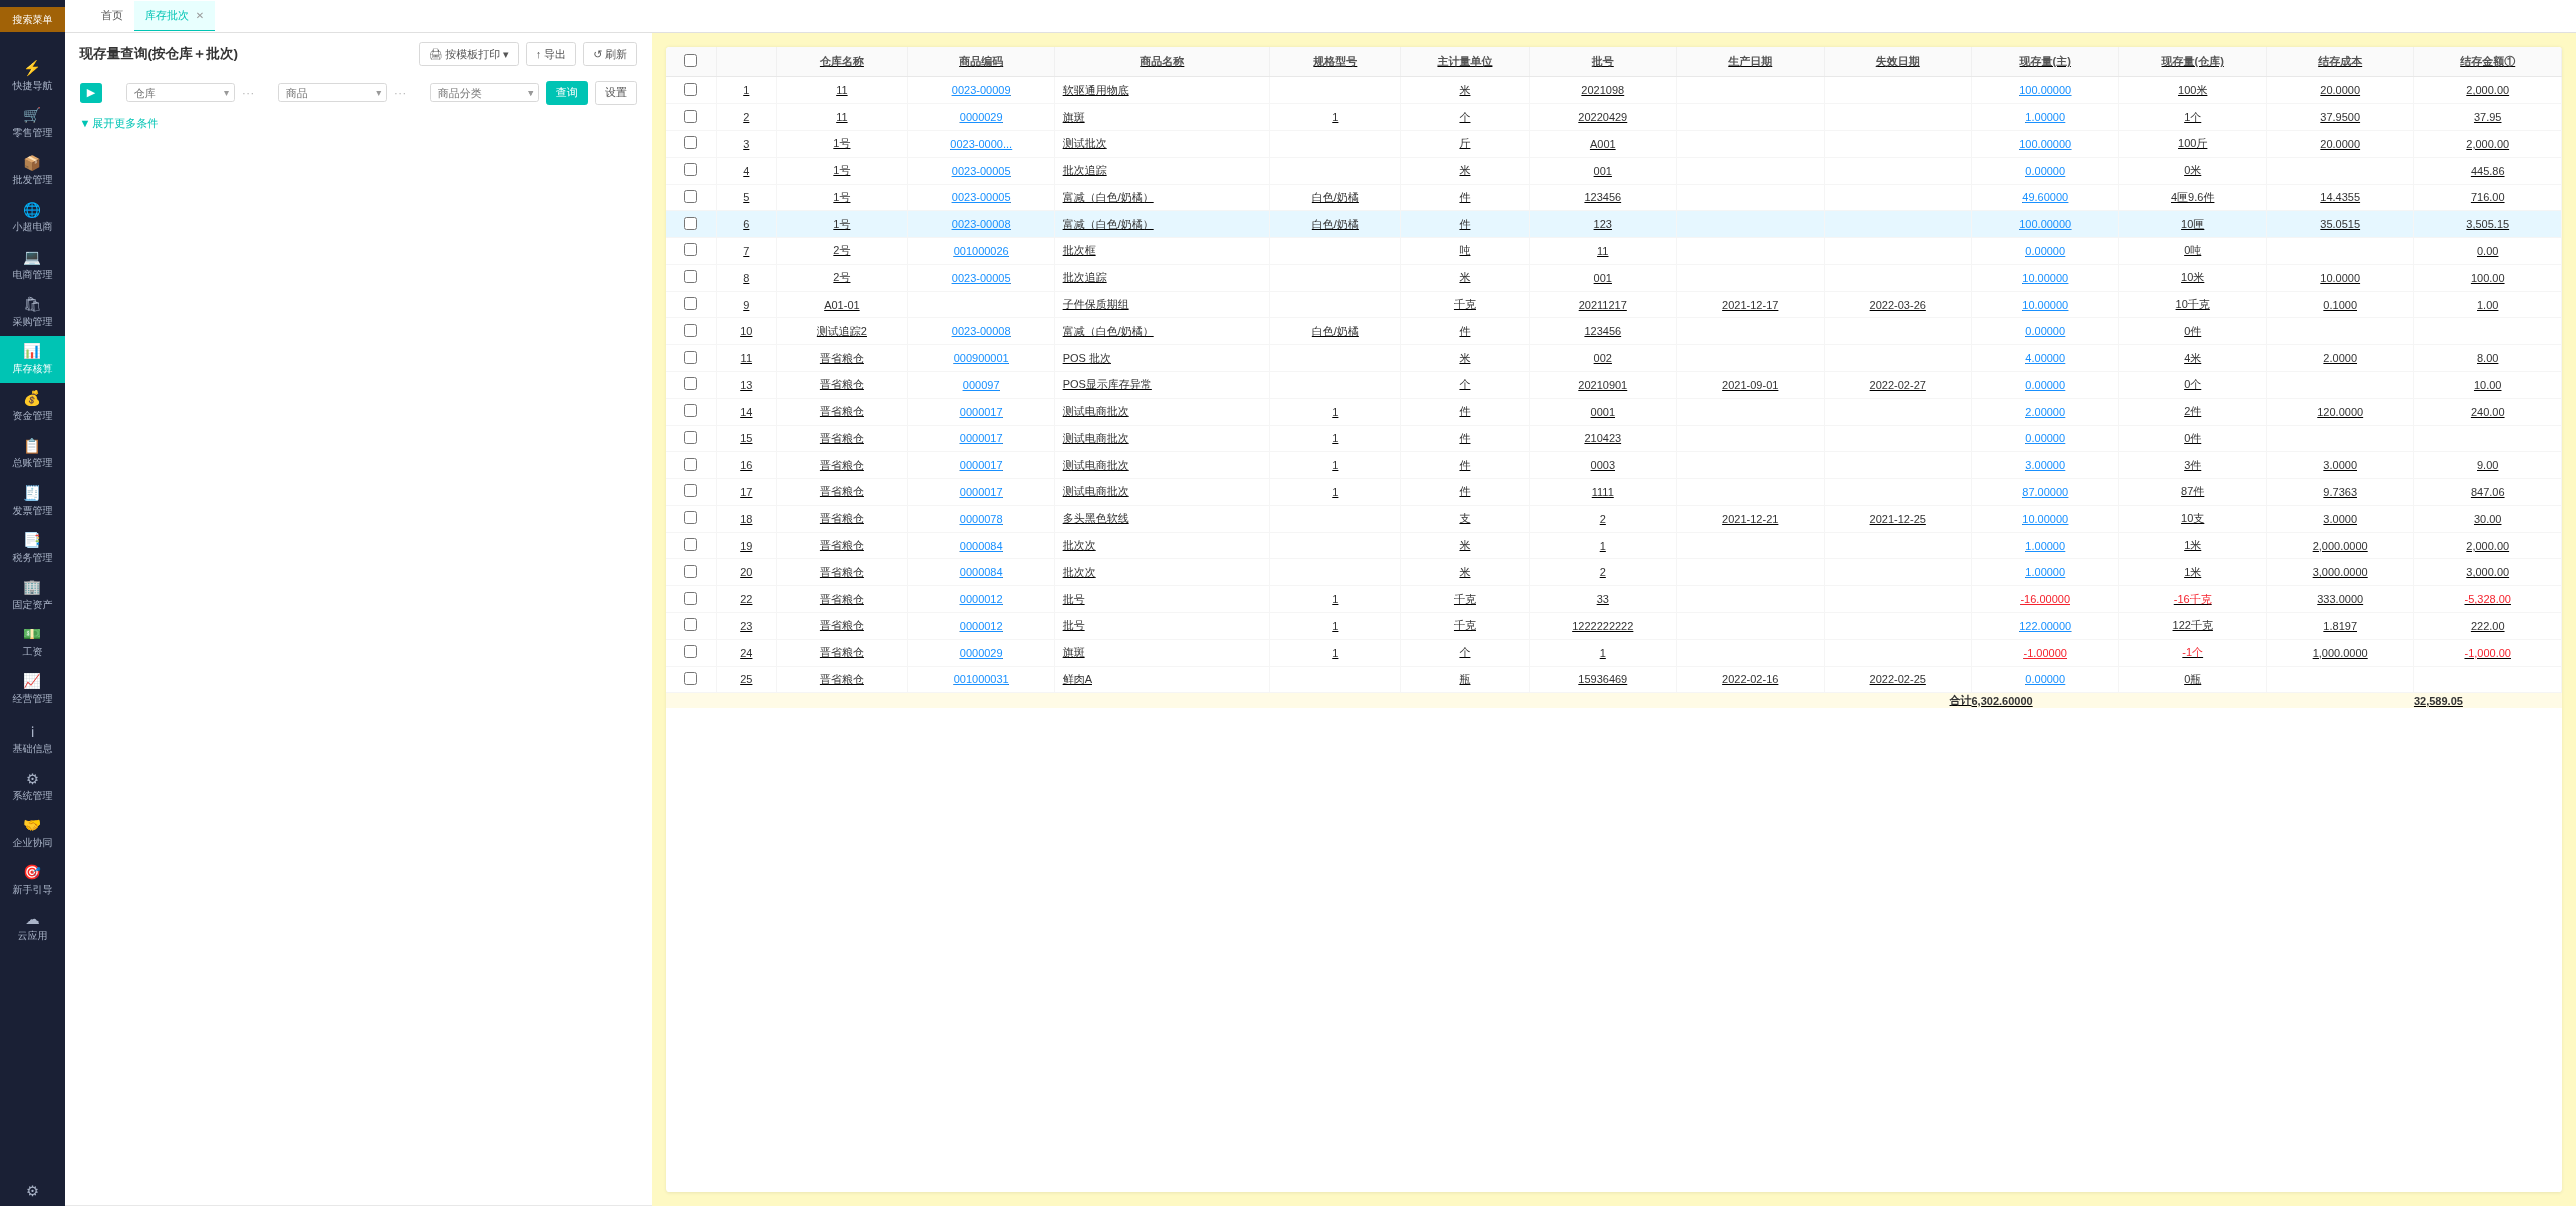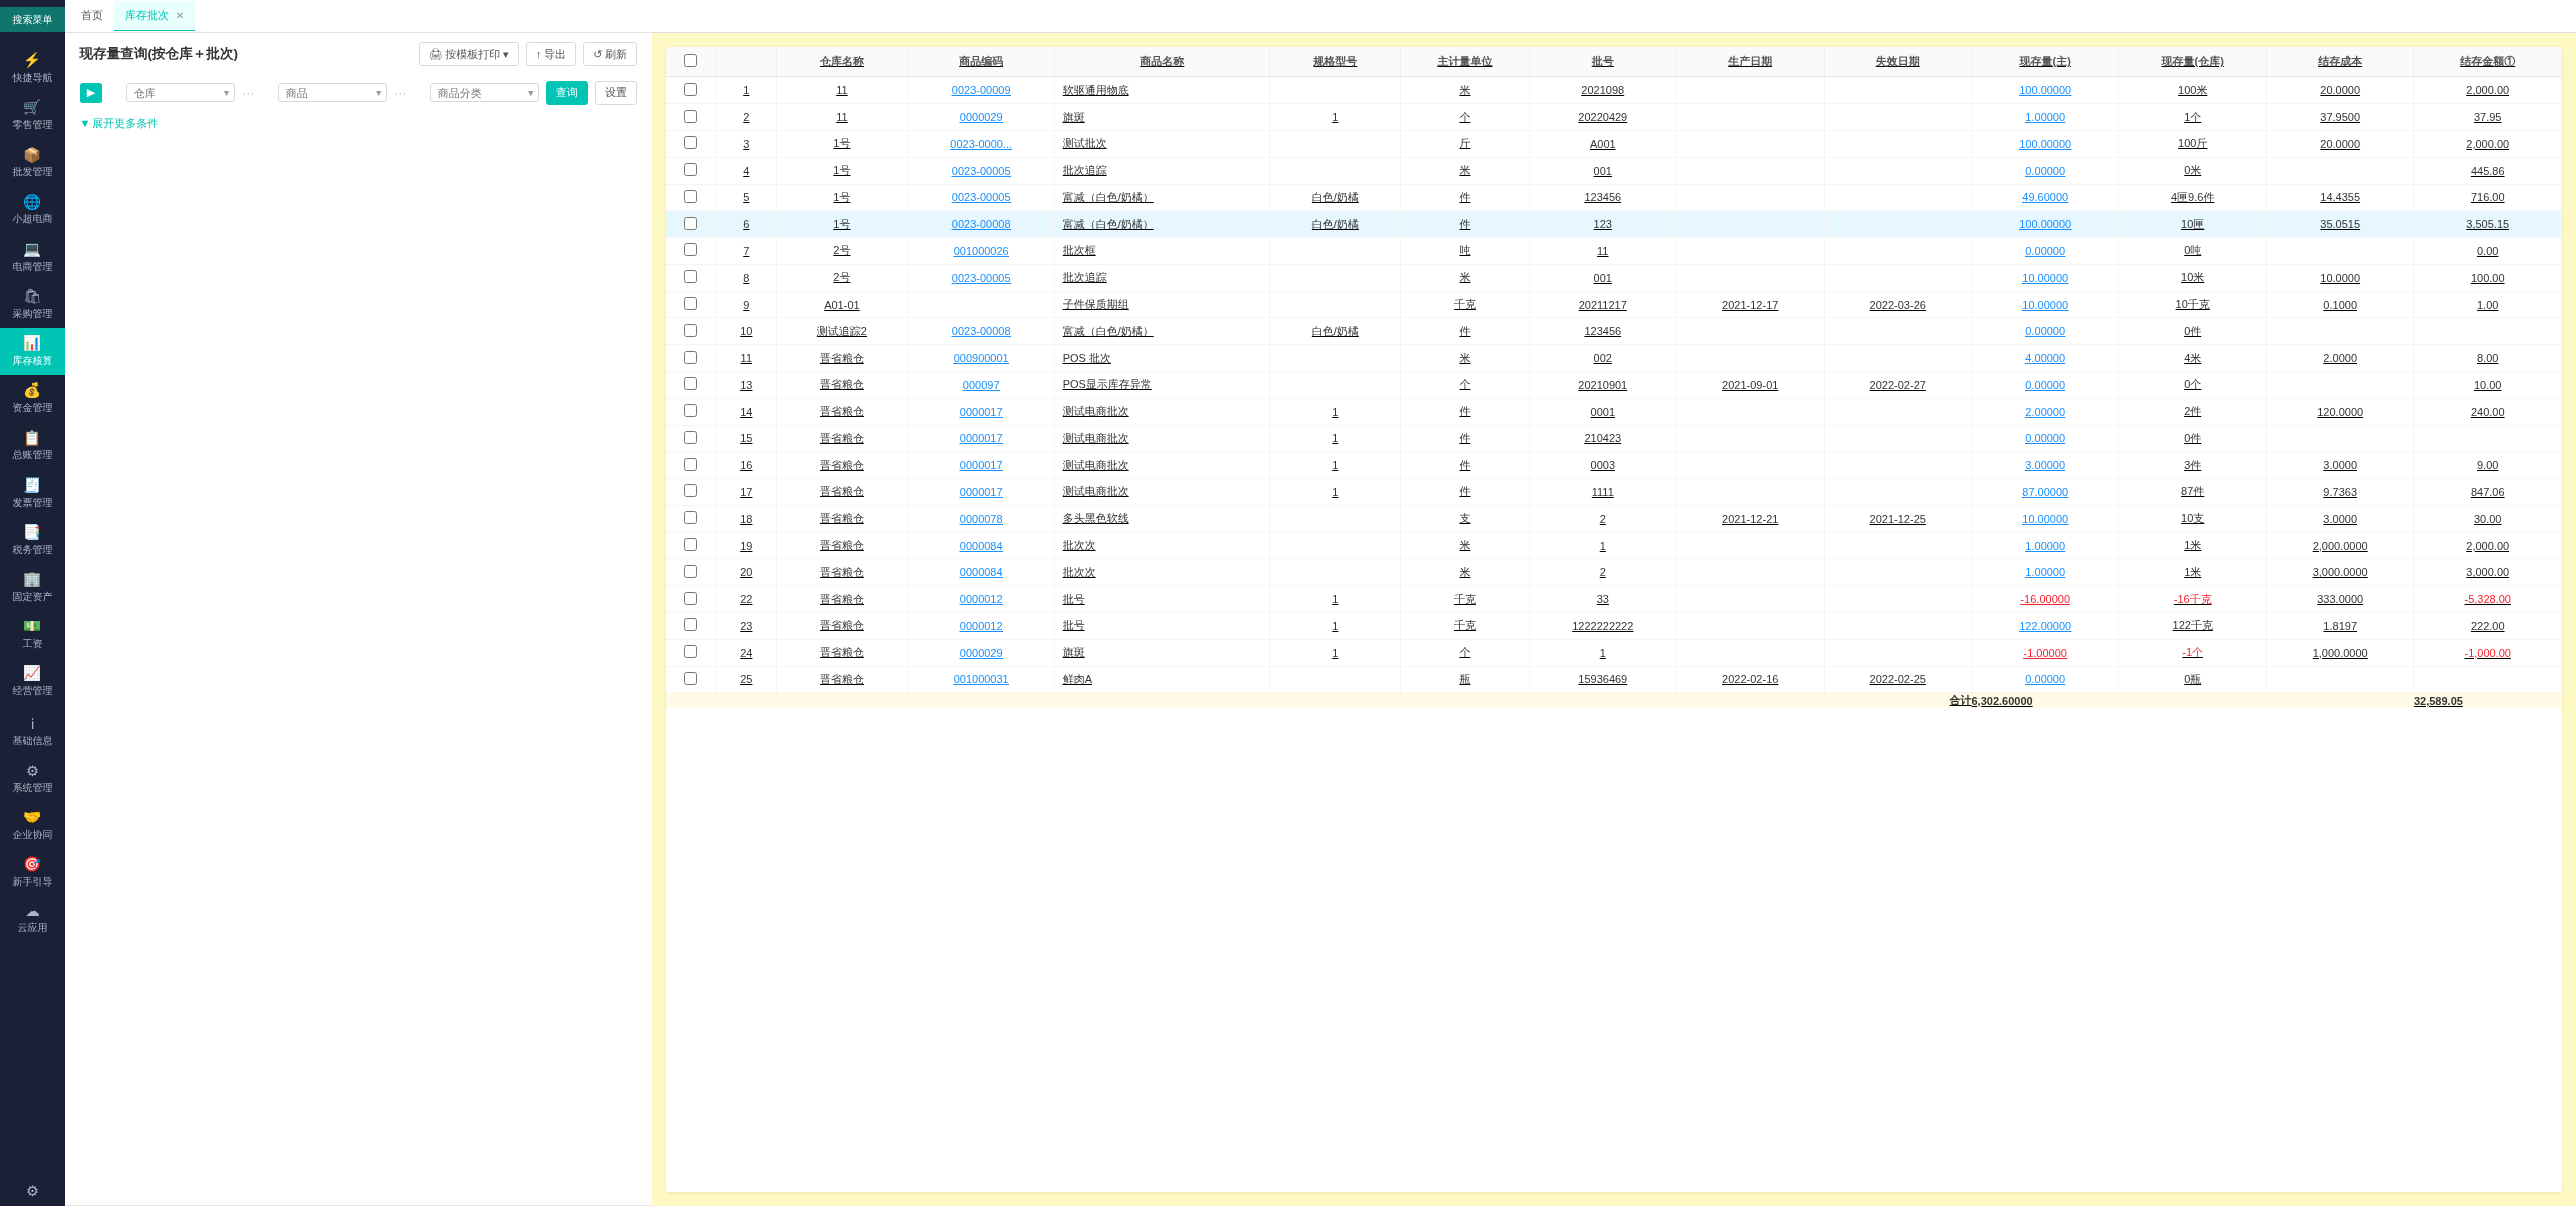--- a/index.html
+++ b/index.html
@@ -17,23 +17,23 @@
       flex-shrink: 0;
       height: 100vh;
       overflow-y: auto;
     }
     .sidebar-logo {
       color: #fff;
       font-size: 10px;
       padding: 5.4px 3.6px;
       text-align: center;
       cursor: pointer;
-      background: #0f766e;
+      background: #a16207;
       width: 100%;
-      margin-bottom: 13px;
+      margin-bottom: 21px;
     }
     .sidebar-item {
       width: 100%;
       text-align: center;
       padding: 7.2px 3.6px;
       cursor: pointer;
       font-size: 10px;
       color: #aab4c8;
       display: flex;
       flex-direction: column;
@@ -59,21 +59,21 @@
       flex-direction: column;
       overflow: hidden;
     }
 
     
     .top-tabs {
       background: #fff;
       border-bottom: 0.9px solid #e0e0e0;
       display: flex;
       align-items: center;
-      padding: 0 5px;
+      padding: 0 25px;
       height: 33px;
       flex-shrink: 0;
     }
     .tab {
       padding: 7.2px 11px;
       font-size: 11px;
       cursor: pointer;
       color: #555;
       border-bottom: 1.8px solid transparent;
       white-space: nowrap;

